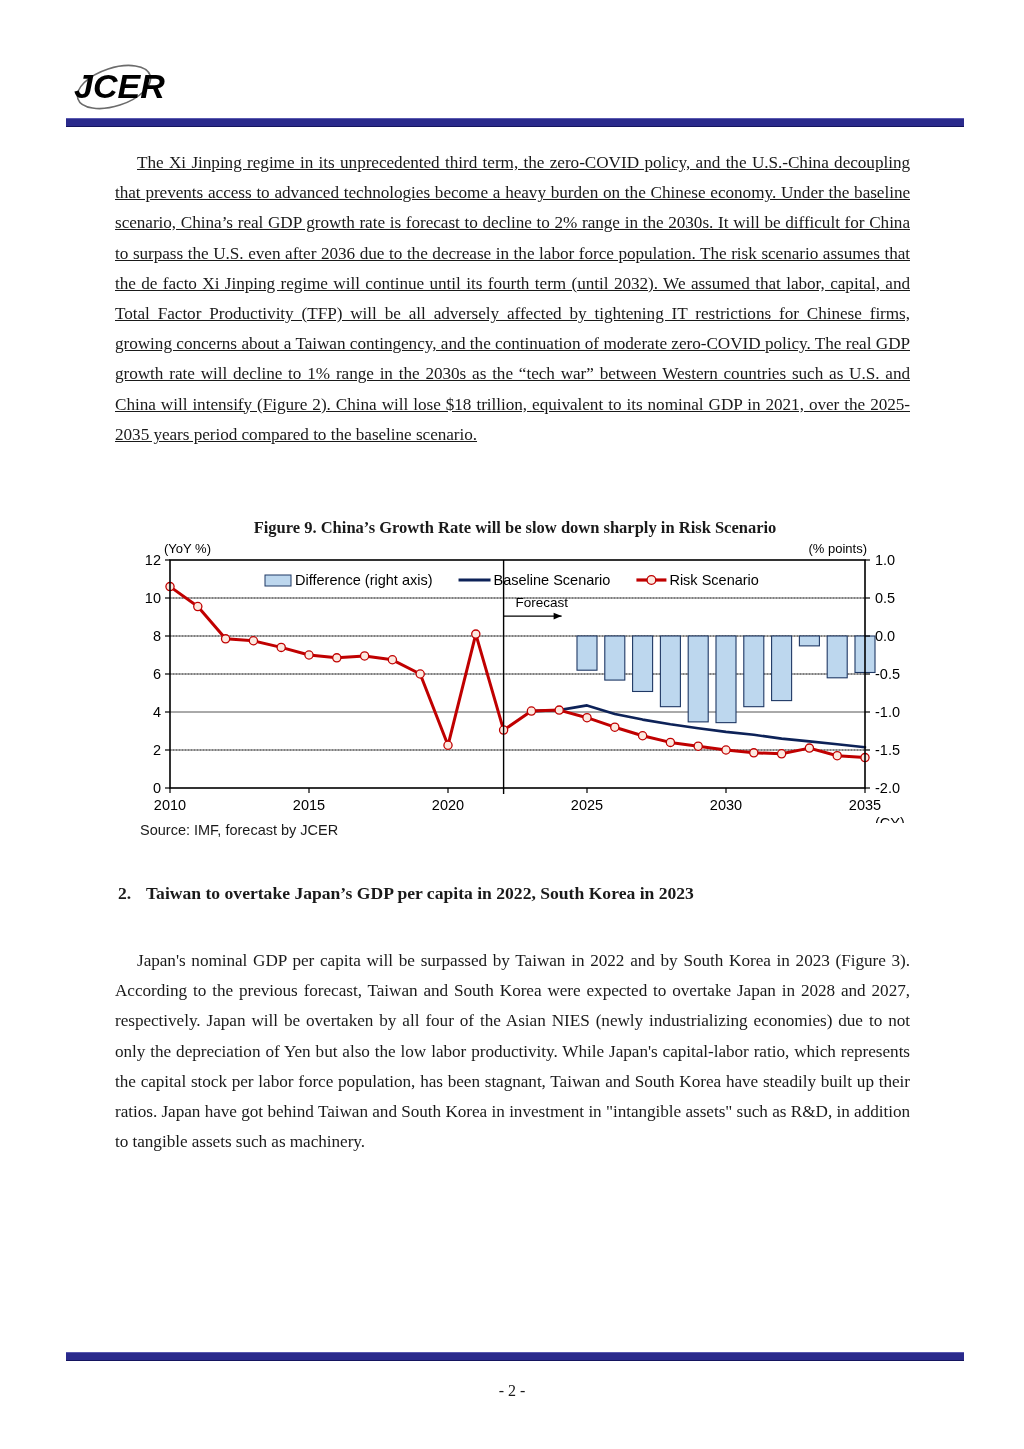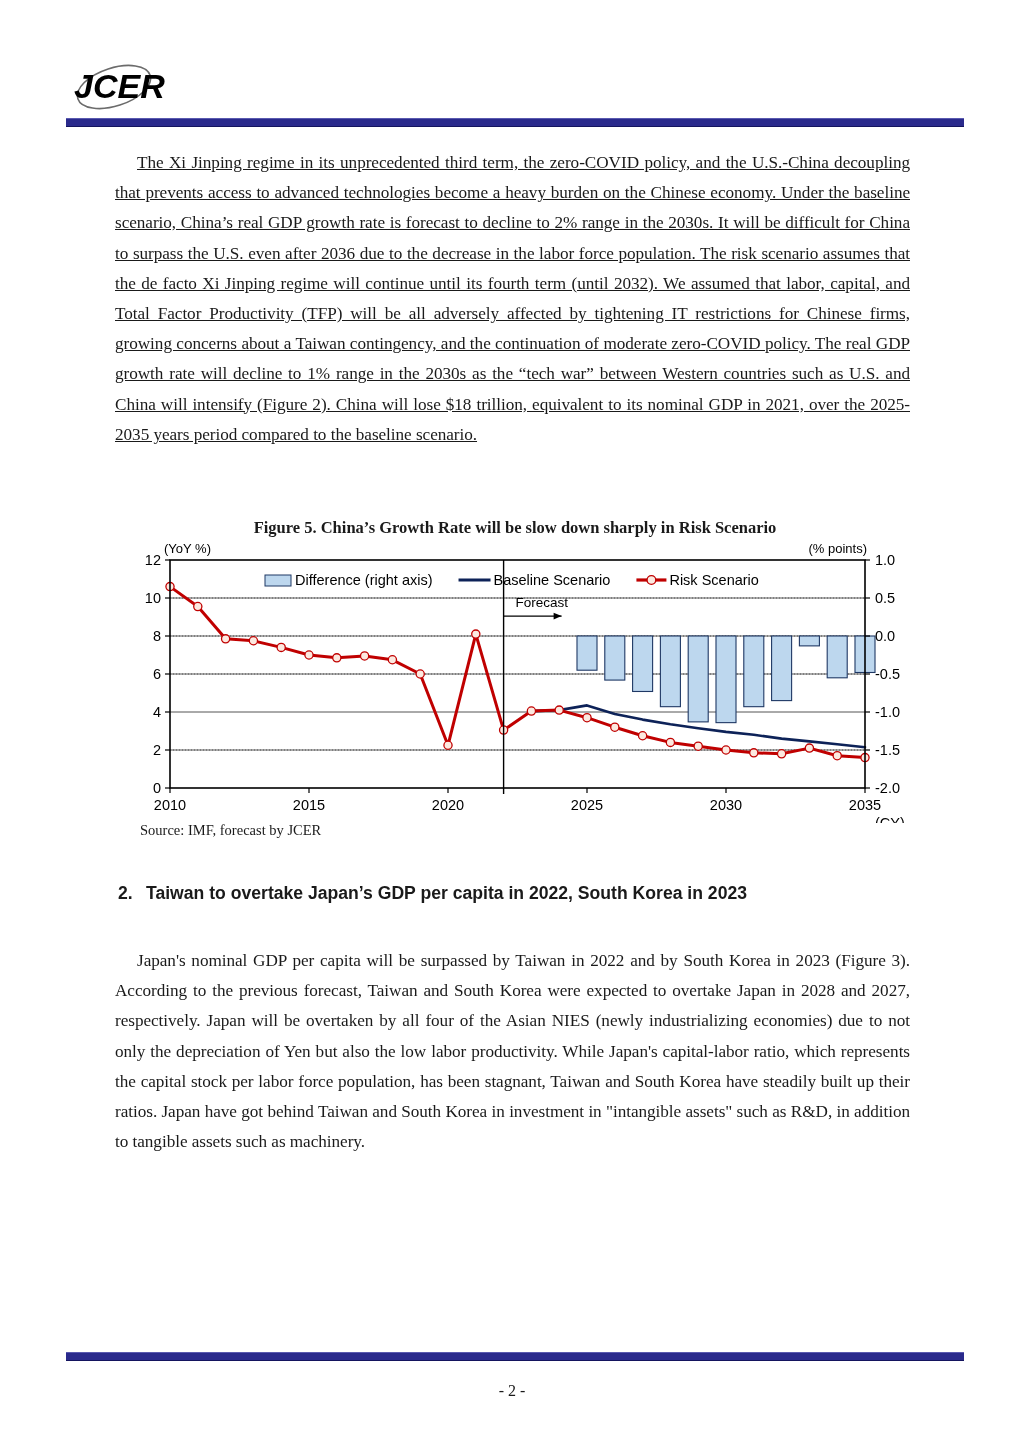--- a/index.html
+++ b/index.html
@@ -36,29 +36,29 @@
 
   
   .figure { position:absolute; left:110px; top:510px; width:810px; height:330px; }
   .fig-title {
     position:absolute; left:0; top:8px; width:810px;
     text-align:center; font-weight:bold; font-size:16.5px;
     font-family:"Liberation Serif", serif;
   }
   .fig-source {
     position:absolute; left:30px; top:312px; font-size:14.5px;
-    font-family:Liberation Serif, serif;
+    font-family:Liberation Sans, sans-serif;
   }
   .chart-svg { position:absolute; left:0; top:28px; }
 
   
   .section-head {
     position:absolute; left:118px; top:883px; width:800px;
     font-weight:bold; font-size:17.6px;
-    font-family:Liberation Sans, sans-serif;
+    font-family:Liberation Serif, serif;
   }
   .section-head .num { display:inline-block; width:28px; }
 
   .content2 { position:absolute; left:115px; top:918px; width:795px;margin-top:28px; }
 
   
   .footer-rule {
     position:absolute; left:66px; top:1352px; width:898px; height:7px;
     background:#2a2a8c; border-top:1px solid #5a5ab0; border-bottom:1px solid #14145e;
   }
@@ -83,21 +83,21 @@
       </svg>
     </div>
     <div class="header-rule"></div>
   </div>
 
   <div class="content">
     <p class="para indent">The Xi Jinping regime in its unprecedented third term, the zero-COVID policy, and the U.S.-China decoupling that prevents access to advanced technologies become a heavy burden on the Chinese economy. Under the baseline scenario, China’s real GDP growth rate is forecast to decline to 2% range in the 2030s. It will be difficult for China to surpass the U.S. even after 2036 due to the decrease in the labor force population. The risk scenario assumes that the de facto Xi Jinping regime will continue until its fourth term (until 2032). We assumed that labor, capital, and Total Factor Productivity (TFP) will be all adversely affected by tightening IT restrictions for Chinese firms, growing concerns about a Taiwan contingency, and the continuation of moderate zero-COVID policy. The real GDP growth rate will decline to 1% range in the 2030s as the “tech war” between Western countries such as U.S. and China will intensify (Figure 2). China will lose $18 trillion, equivalent to its nominal GDP in 2021, over the 2025-2035 years period compared to the baseline scenario.</p>
   </div>
 
   <div class="figure">
-    <div class="fig-title">Figure 5. China’s Growth Rate will be slow down sharply in Risk Scenario</div>
+    <div class="fig-title">Figure 9. China’s Growth Rate will be slow down sharply in Risk Scenario</div>
     <svg class="chart-svg" id="chart" width="810" height="285" viewBox="0 0 810 285">
         <text x="54" y="15" font-size="13">(YoY %)</text>
         <text x="757" y="15" font-size="13" text-anchor="end">(% points)</text>
         <line x1="60" y1="212" x2="755" y2="212" stroke="#555" stroke-width="1"></line>
         <line x1="60" y1="174" x2="755" y2="174" stroke="#555" stroke-width="1"></line>
         <line x1="60" y1="136" x2="755" y2="136" stroke="#555" stroke-width="1"></line>
         <line x1="60" y1="98" x2="755" y2="98" stroke="#555" stroke-width="1"></line>
         <line x1="60" y1="60" x2="755" y2="60" stroke="#555" stroke-width="1"></line>
         <line x1="60" y1="212" x2="755" y2="212" stroke="#555" stroke-width="1" stroke-dasharray="1,2"></line>
         <line x1="60" y1="136" x2="755" y2="136" stroke="#555" stroke-width="1" stroke-dasharray="1,2"></line>

